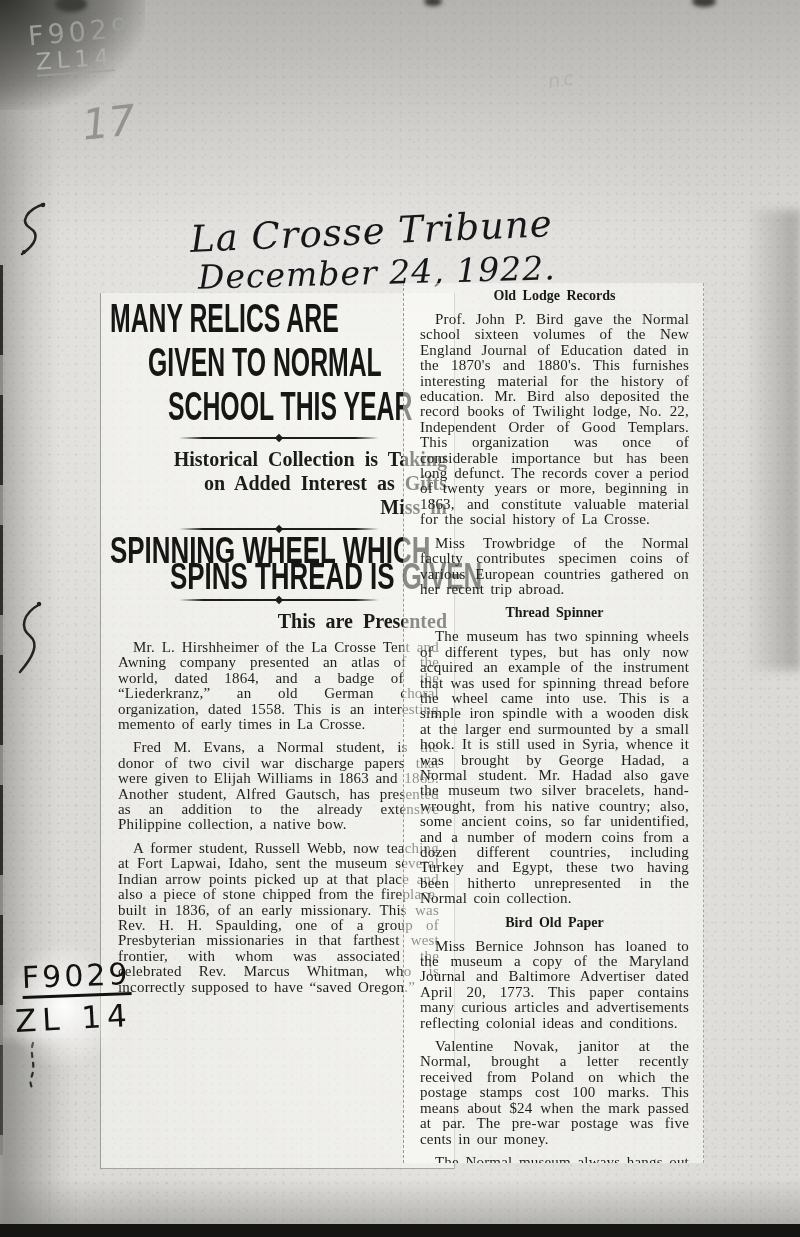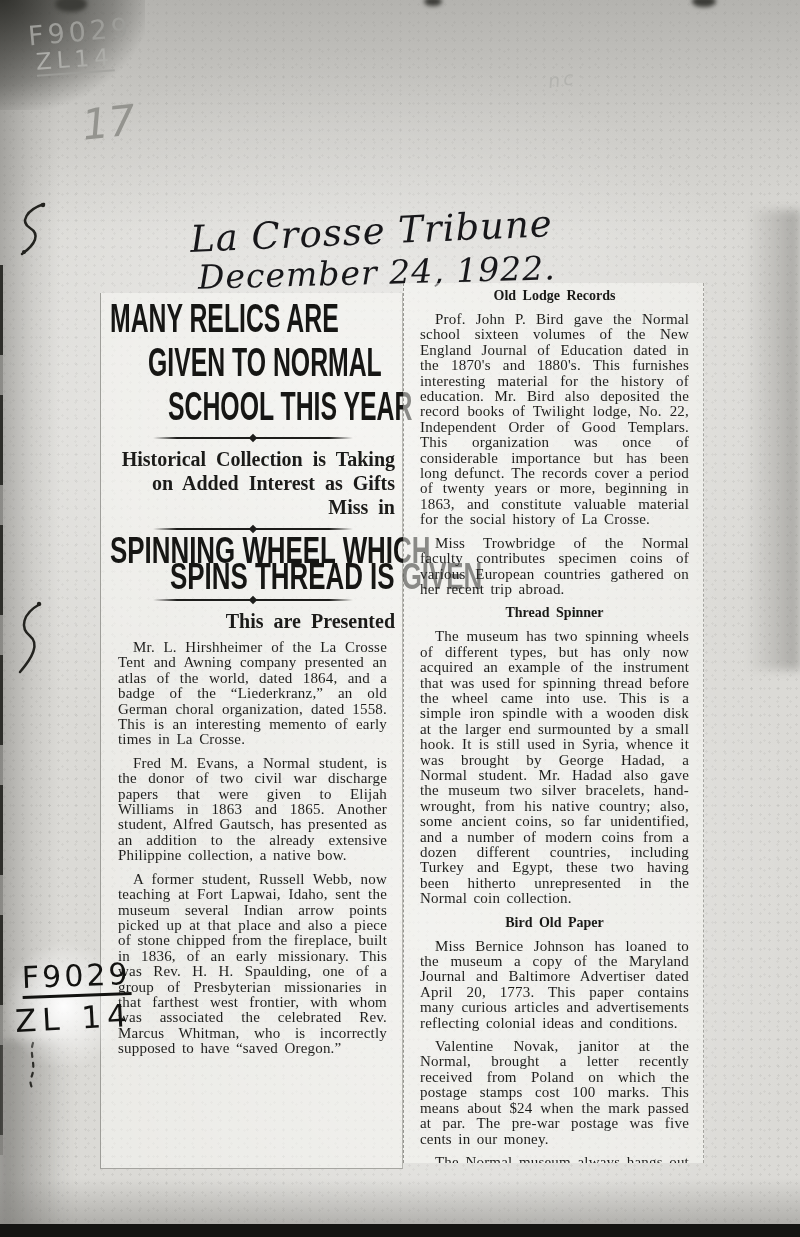--- a/index.html
+++ b/index.html
@@ -50,21 +50,21 @@
   .hand-date{left:198px;top:253px;font-size:33px;transform:rotate(-1.5deg);letter-spacing:1px;}
   .ink{position:absolute;font-family:"DejaVu Sans", sans-serif;color:#121210;white-space:nowrap;}
   .ink-code1{left:22px;top:958px;font-size:30px;letter-spacing:3px;transform:rotate(-2deg);
     border-bottom:3px solid #121210;padding-bottom:1px;}
   .ink-code2{left:15px;top:1000px;font-size:31px;letter-spacing:6px;transform:rotate(-3deg);}
   .ink-spot{position:absolute;left:4px;top:942px;width:120px;height:128px;border-radius:50%;
     background:radial-gradient(closest-side, rgba(255,255,255,0.95), rgba(255,255,255,0));}
   .squig{position:absolute;}
   
   .col{position:absolute;background:rgba(252,251,247,0.5);box-sizing:border-box;}
-  .col-left{left:100px;top:293px;width:303px;height:876px;padding:3px 7px 8px 9px;
+  .col-left{left:100px;top:293px;width:355px;height:876px;padding:3px 7px 8px 9px;
     border-left:1px solid rgba(95,95,88,0.55);
     border-right:1px solid rgba(95,95,88,0.40);
     border-bottom:1px solid rgba(95,95,88,0.50);}
   .col-right{left:403px;top:283px;width:301px;height:880px;padding:5px 6px 6px 8px;overflow:hidden;
     border-left:1px dashed rgba(75,75,68,0.55);
     border-right:1px dashed rgba(75,75,68,0.45);}
   .headline{margin:0;padding:0;font-family:"Liberation Sans", sans-serif;font-weight:700;
     font-size:40px;line-height:44px;color:#161614;}
   .hl{display:block;white-space:nowrap;transform:scaleX(0.62);transform-origin:0 50%;letter-spacing:0;}
   .hl.l2{margin-left:38px;}

